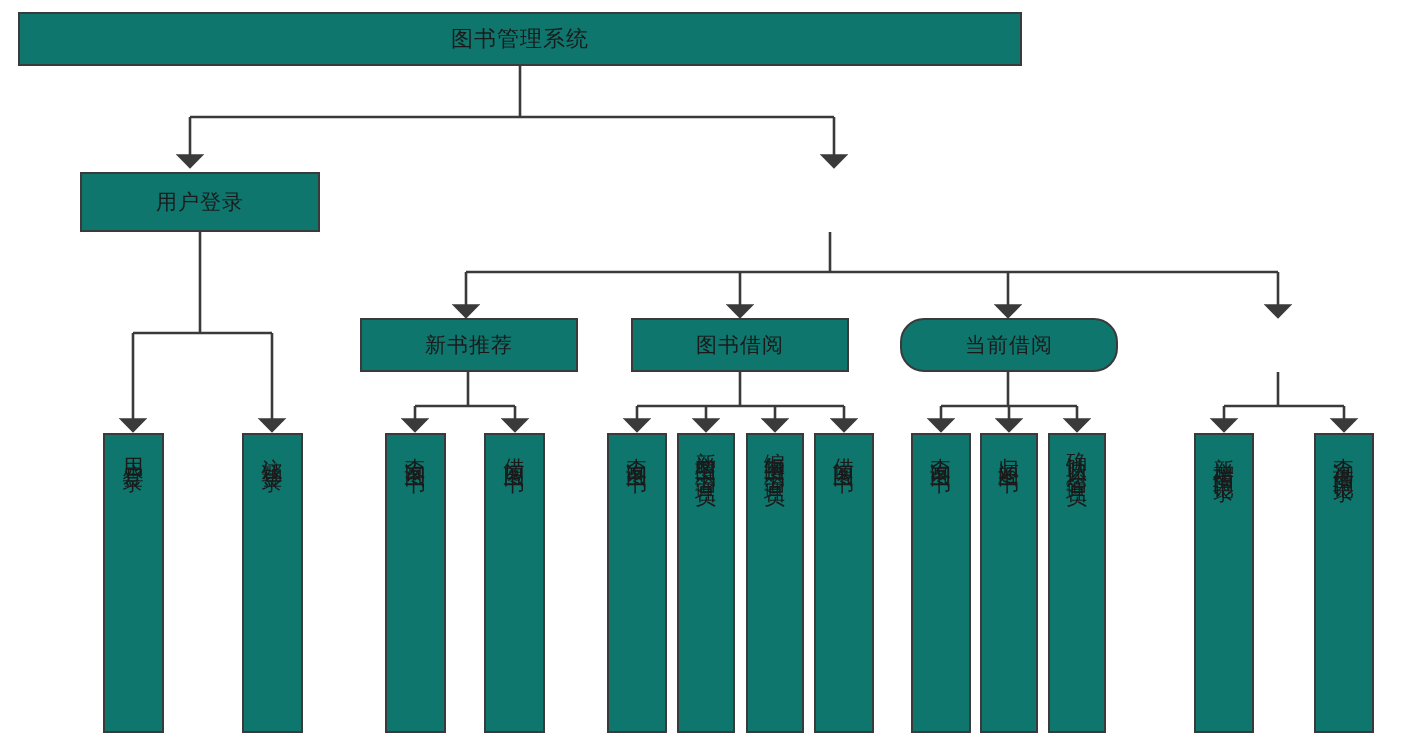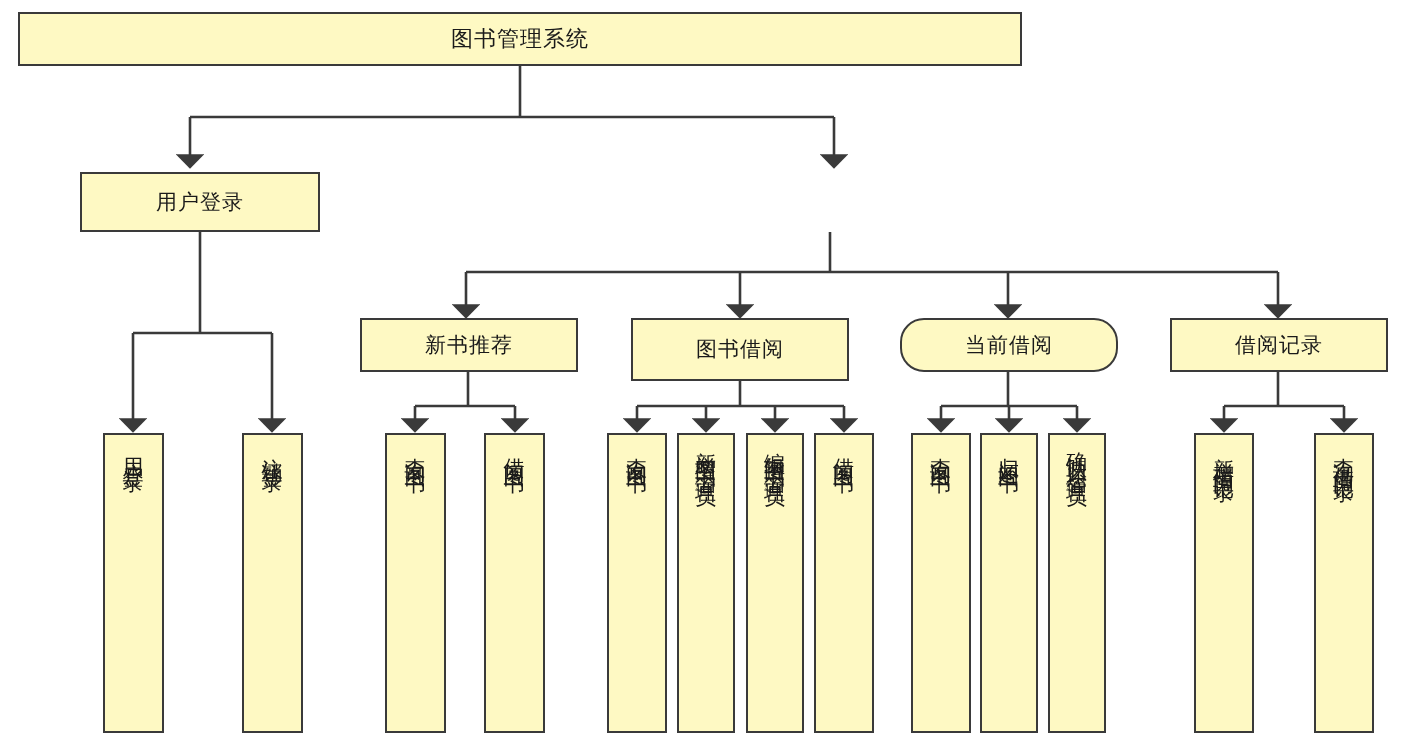--- a/index.html
+++ b/index.html
@@ -23,21 +23,21 @@
     left: 0;
     top: 0;
     width: 1405px;
     height: 747px;
     pointer-events: none;
   }
   .node {
     position: absolute;
     box-sizing: border-box;
     border: 2px solid #3a3a3a;
-    background: #fef9c3;
+    background: #0f766e;
     display: flex;
     align-items: center;
     justify-content: center;
     color: #1a1a1a;
   }
   .node .label {
     display: block;
     text-align: center;
     line-height: 1.18;
   }
@@ -138,31 +138,28 @@
 
   <div class="node horiz" style="left:80px; top:172px; width:240px; height:60px;">
     <span class="label">用户登录</span>
   </div>
 
 
   <div class="node horiz" style="left:360px; top:318px; width:218px; height:54px;">
     <span class="label">新书推荐</span>
   </div>
 
-  <div class="node horiz" style="left:631px; top:318px; width:218px; height:63px;">
+  <div class="node horiz" style="left:631px; top:318px; width:218px; height:54px;">
     <span class="label">图书借阅</span>
   </div>
 
   <div class="node horiz" style="left:900px; top:318px; width:218px; height:54px;border-radius:24px;">
     <span class="label">当前借阅</span>
   </div>
 
-  <div class="node horiz" style="left:1170px; top:318px; width:218px; height:54px;">
-    <span class="label">借阅记录</span>
-  </div>
 
   <div class="node vert" style="left:103px; top:433px; width:61px; height:300px;">
     <span class="label">用户登录</span>
   </div>
 
   <div class="node vert" style="left:242px; top:433px; width:61px; height:300px;">
     <span class="label">注销登录</span>
   </div>
 
   <div class="node vert" style="left:385px; top:433px; width:61px; height:300px;">

